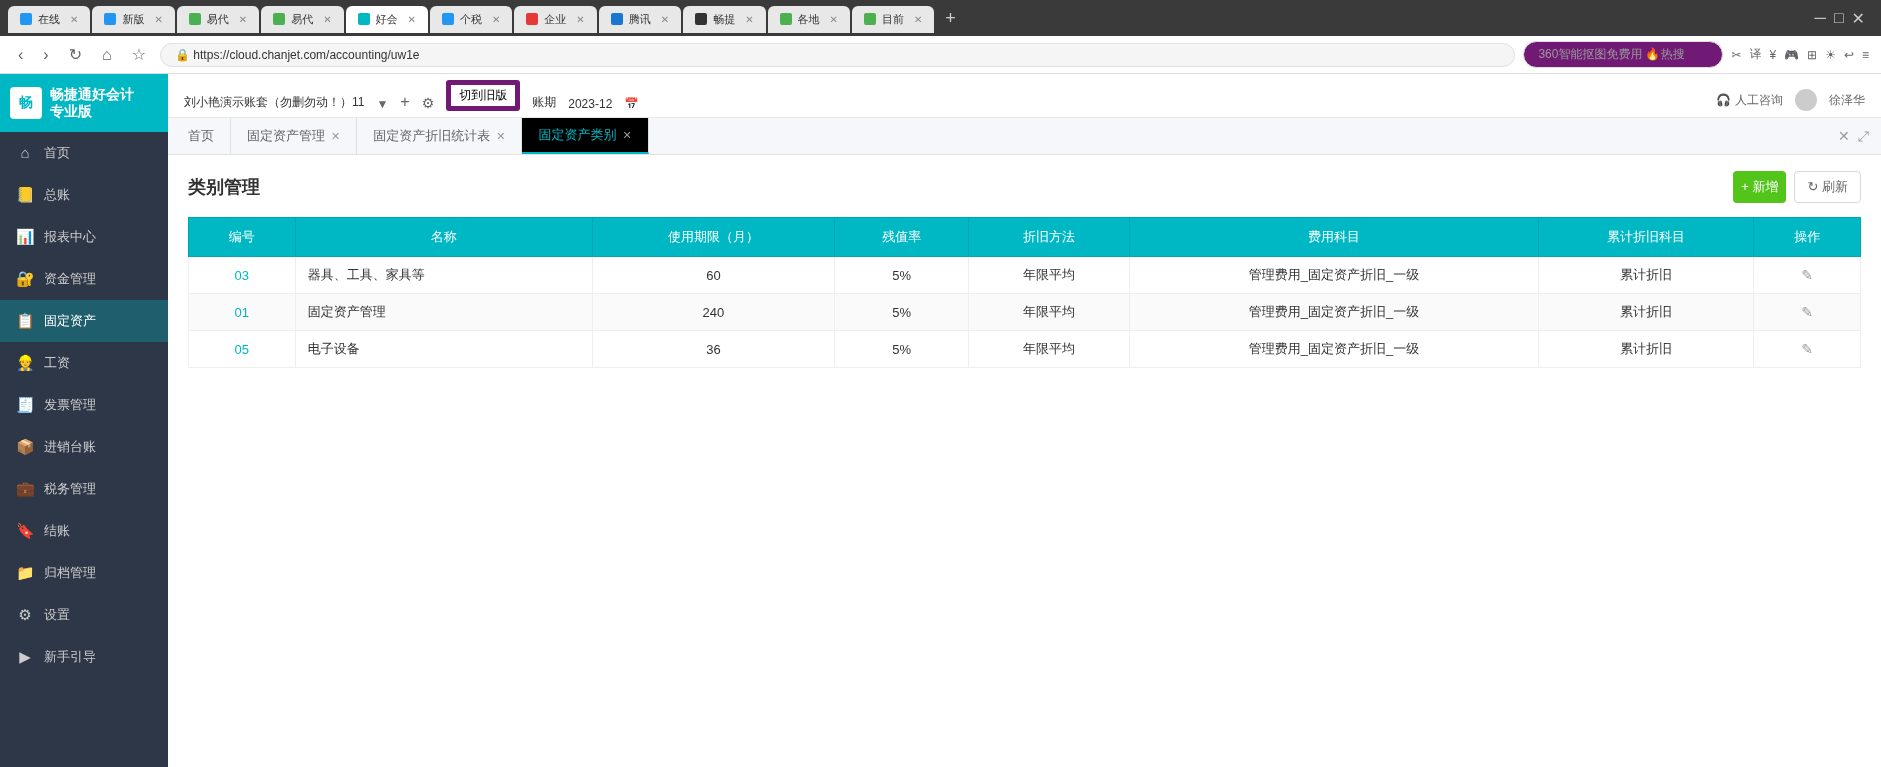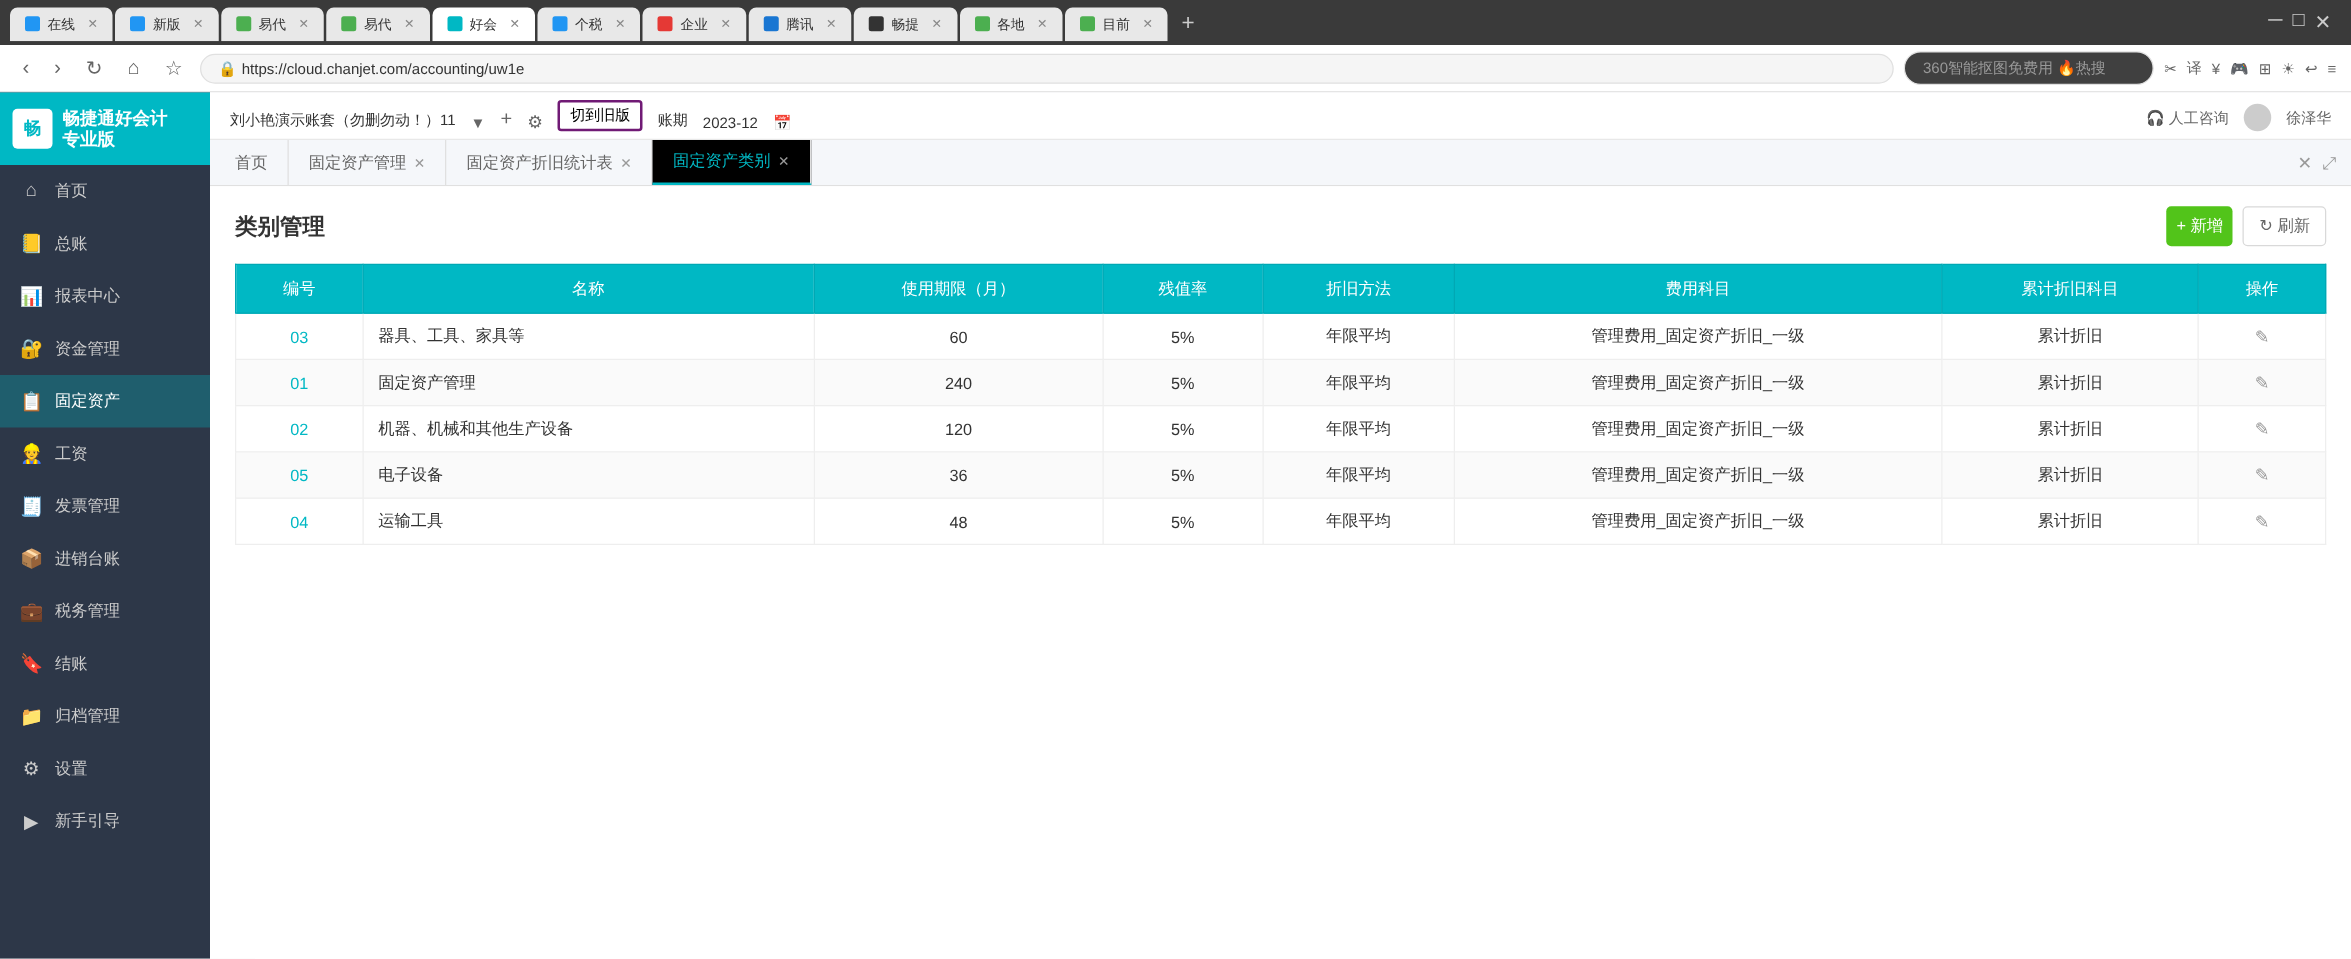--- a/index.html
+++ b/index.html
@@ -27,21 +27,21 @@
     .sidebar-item { display: flex; align-items: center; gap: 10px; padding: 12px 16px; color: #ccc; cursor: pointer; font-size: 13px; transition: background 0.2s; }
     .sidebar-item.active { background: rgba(0,184,196,0.3); color: #fff; }
     .sidebar-item .icon { font-size: 15px; width: 18px; text-align: center; }
 
     
     .main-content { flex: 1; display: flex; flex-direction: column; background: #fff; overflow: hidden; }
 
     
     .top-bar { background: #fff; border-bottom: 1px solid #e8e8e8; padding: 6px 16px; display: flex; align-items: flex-end; gap: 12px; font-size: 12px; }
     .account-name { color: #333; }
-    .account-label { background: #fff; border: 2px solid #701a75; border-radius: 3px; padding: 2px 8px; cursor: pointer; font-size: 12px; }
+    .account-label { background: #fff; border: 5px solid #701a75; border-radius: 3px; padding: 2px 8px; cursor: pointer; font-size: 12px; }
     .period-label { color: #333; }
     .top-bar-right { margin-left: auto; display: flex; align-items: center; gap: 12px; color: #666; font-size: 12px; }
 
     
     .tab-bar { background: #f5f7fa; border-bottom: 1px solid #e0e0e0; display: flex; align-items: center; padding: 0 4px; }
     .page-tab { padding: 8px 16px; font-size: 13px; cursor: pointer; color: #666; border-right: 1px solid #e0e0e0; display: flex; align-items: center; gap: 6px; }
     .page-tab.active { background: #000000; color: #00b8c4; border-bottom: 2px solid #00b8c4; }
     .page-tab .close-btn { font-size: 11px; color: #999; cursor: pointer; }
     .tab-window-controls { margin-left: auto; display: flex; gap: 8px; color: #999; padding-right: 8px; font-size: 16px; }
 
@@ -144,21 +144,21 @@
 
 <div class="address-bar">
   <span class="nav-btn">‹</span>
   <span class="nav-btn">›</span>
   <span class="nav-btn">↻</span>
   <span class="nav-btn">⌂</span>
   <span class="nav-btn">☆</span>
   <div class="url-bar">
     🔒 <span>https://cloud.chanjet.com/accounting/uw1e</span>
   </div>
-  <span style="background:#404040; border:1px solid #e0e0e0; border-radius:16px; padding:4px 14px; font-size:12px; color:#999; min-width:200px;">360智能抠图免费用 🔥热搜</span>
+  <span style="background:#701a75; border:1px solid #e0e0e0; border-radius:16px; padding:4px 14px; font-size:12px; color:#999; min-width:200px;">360智能抠图免费用 🔥热搜</span>
   <span style="color:#666; font-size:12px; display:flex; gap:8px; align-items:center;">
     <span>✂</span>
       <span>译</span>
       <span>¥</span>
       <span>🎮</span>
       <span>⊞</span>
       <span>☀</span>
       <span>↩</span>
       <span>≡</span>
   </span>
@@ -309,46 +309,26 @@
     <td class="code-col">01</td>
     <td class="name-col">固定资产管理</td>
     <td>240</td>
     <td>5%</td>
     <td>年限平均</td>
     <td>管理费用_固定资产折旧_一级</td>
     <td>累计折旧</td>
     <td><button class="edit-btn">✎</button></td>
   </tr>
             <tr>
-    <td class="code-col">02</td>
-    <td class="name-col">机器、机械和其他生产设备</td>
-    <td>120</td>
-    <td>5%</td>
-    <td>年限平均</td>
-    <td>管理费用_固定资产折旧_一级</td>
-    <td>累计折旧</td>
-    <td><button class="edit-btn">✎</button></td>
-  </tr>
-            <tr>
     <td class="code-col">05</td>
     <td class="name-col">电子设备</td>
     <td>36</td>
     <td>5%</td>
     <td>年限平均</td>
     <td>管理费用_固定资产折旧_一级</td>
     <td>累计折旧</td>
     <td><button class="edit-btn">✎</button></td>
   </tr>
-            <tr>
-    <td class="code-col">04</td>
-    <td class="name-col">运输工具</td>
-    <td>48</td>
-    <td>5%</td>
-    <td>年限平均</td>
-    <td>管理费用_固定资产折旧_一级</td>
-    <td>累计折旧</td>
-    <td><button class="edit-btn">✎</button></td>
-  </tr>
           </tbody>
       </table>
     </div>
   </div>
 </div>
 
 </body></html>

